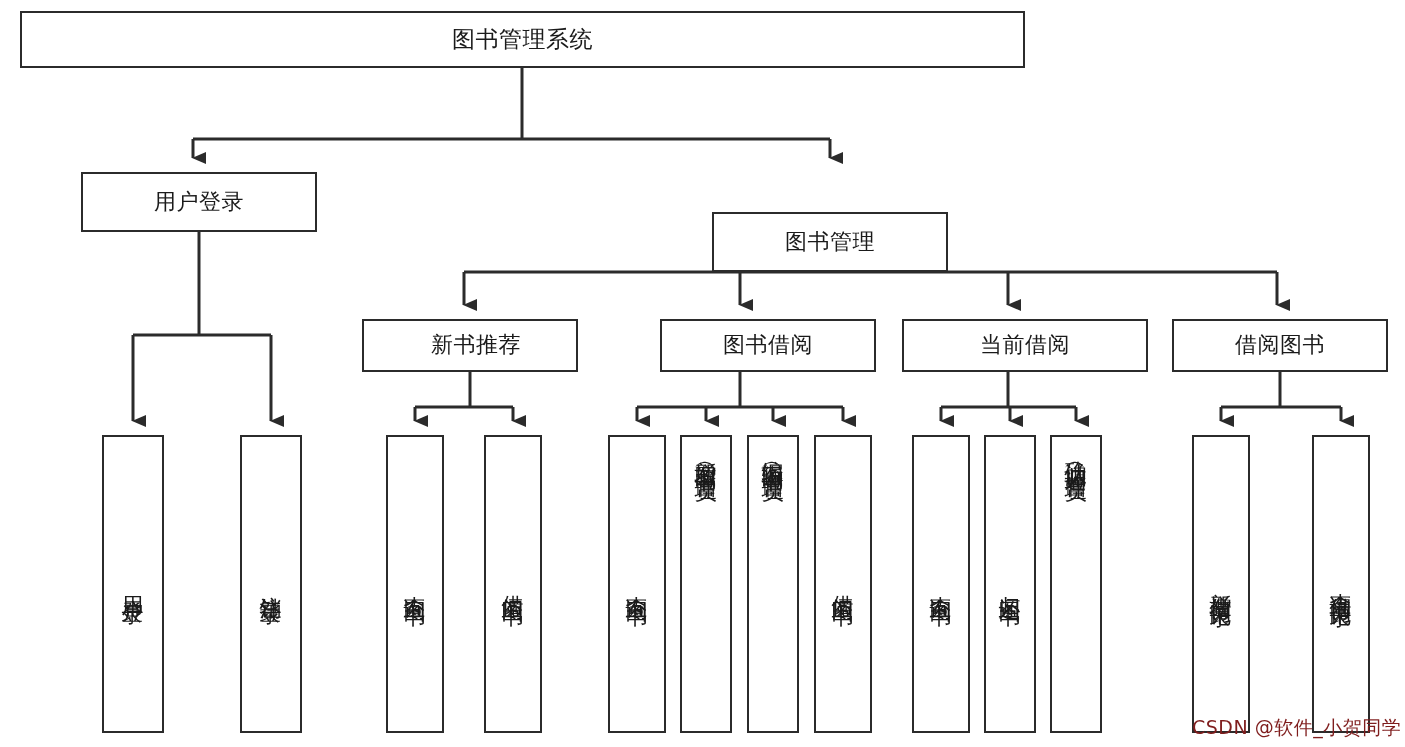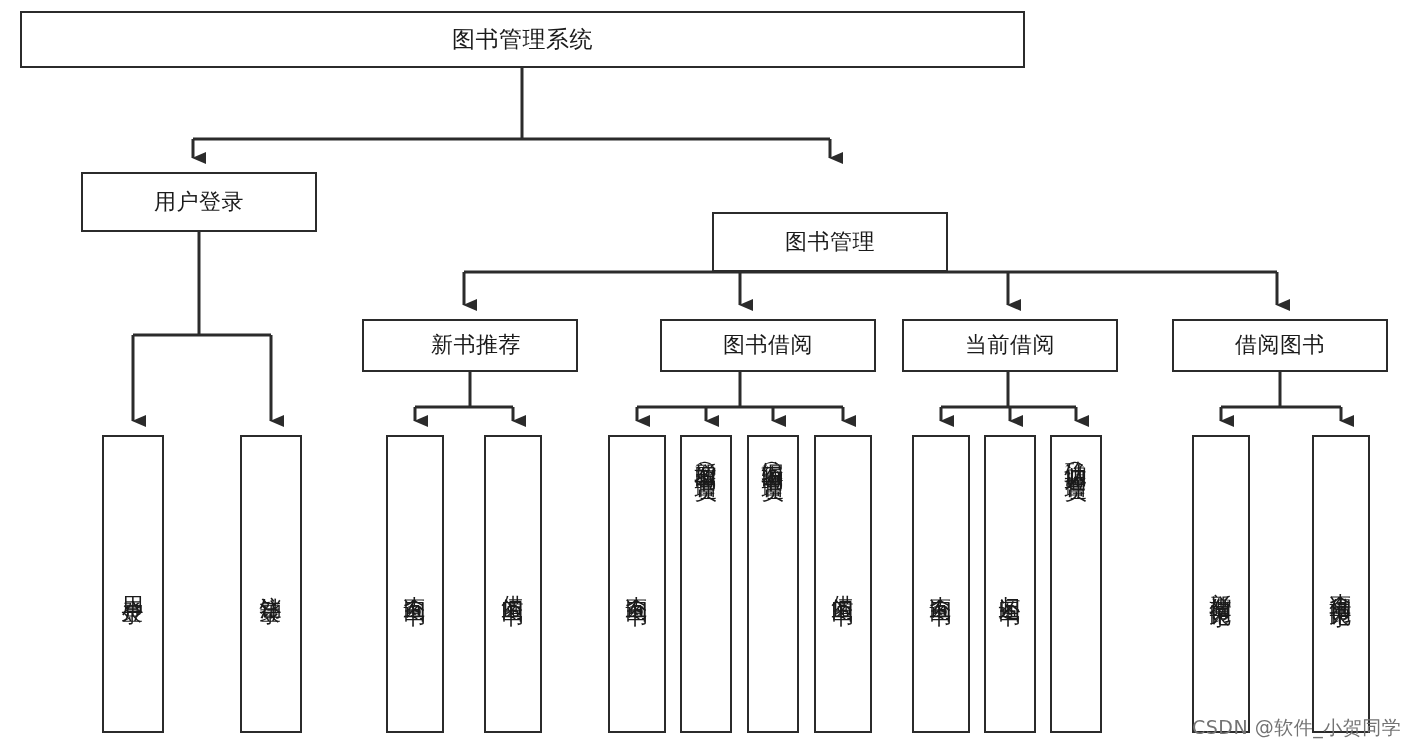--- a/index.html
+++ b/index.html
@@ -63,21 +63,21 @@
     line-height: 1.32;
     letter-spacing: 3px;
     white-space: nowrap;
   }
   .node.vert.center {
     align-items: center;
     padding-top: 0;
   }
   .watermark {
     position: absolute;
-    color: #737373;
+    color: #7f1d1d;
     font-size: 19px;
     white-space: nowrap;
     letter-spacing: 0.5px;
   }
 </style>
 </head>
 <body>
 
 <div id="canvas">
 
@@ -141,21 +141,21 @@
   <div class="node horiz" style="left:712px; top:172px; width:236px; height:60px;margin-top:40px;">
     <span class="label">图书管理</span>
   </div>
 
   <div class="node horiz" style="left:362px; top:319px; width:216px; height:53px;padding-left:12px;">
     <span class="label">新书推荐</span>
   </div>
   <div class="node horiz" style="left:632px; top:319px; width:216px; height:53px;margin-left:28px;">
     <span class="label">图书借阅</span>
   </div>
-  <div class="node horiz" style="left:902px; top:319px; width:216px; height:53px;">
+  <div class="node horiz" style="left:902px; top:319px; width:246px; height:53px;">
     <span class="label">当前借阅</span>
   </div>
   <div class="node horiz" style="left:1172px; top:319px; width:216px; height:53px;">
     <span class="label">借阅图书</span>
   </div>
 
   <div class="node vert center" style="left:102px; top:435px; width:62px; height:298px;">
     <span class="label">用户登录</span>
   </div>
   <div class="node vert center" style="left:240px; top:435px; width:62px; height:298px;">

